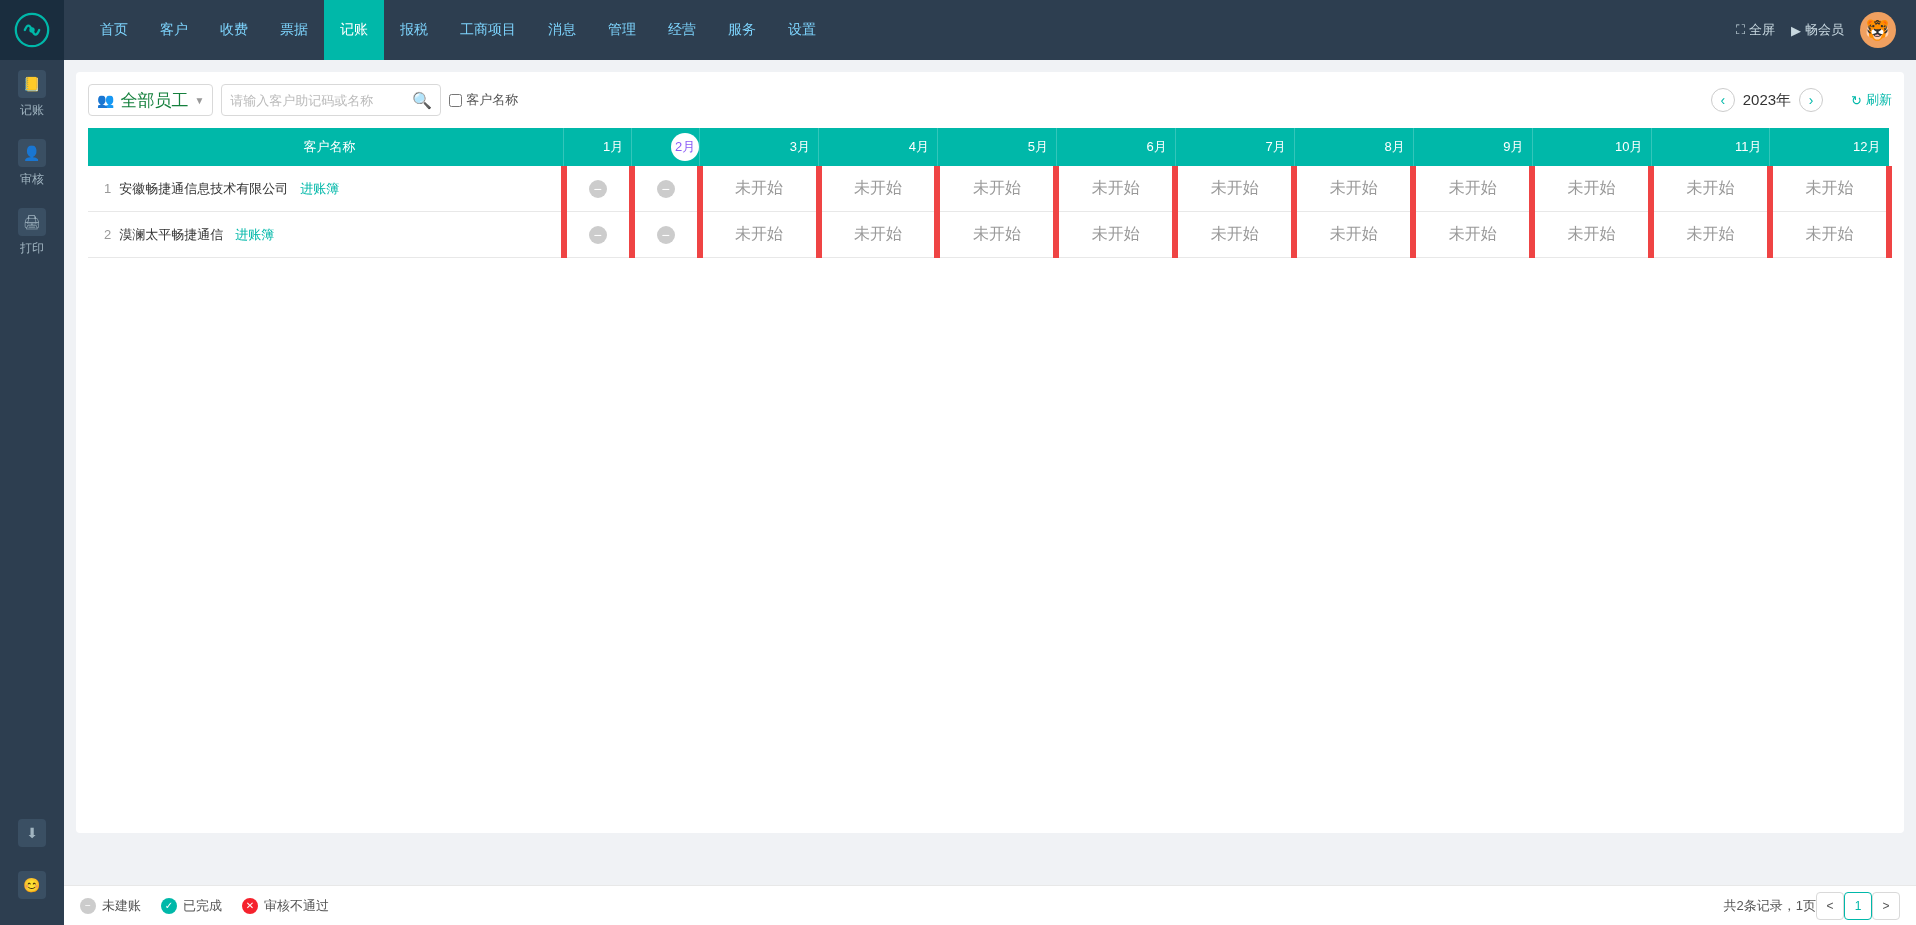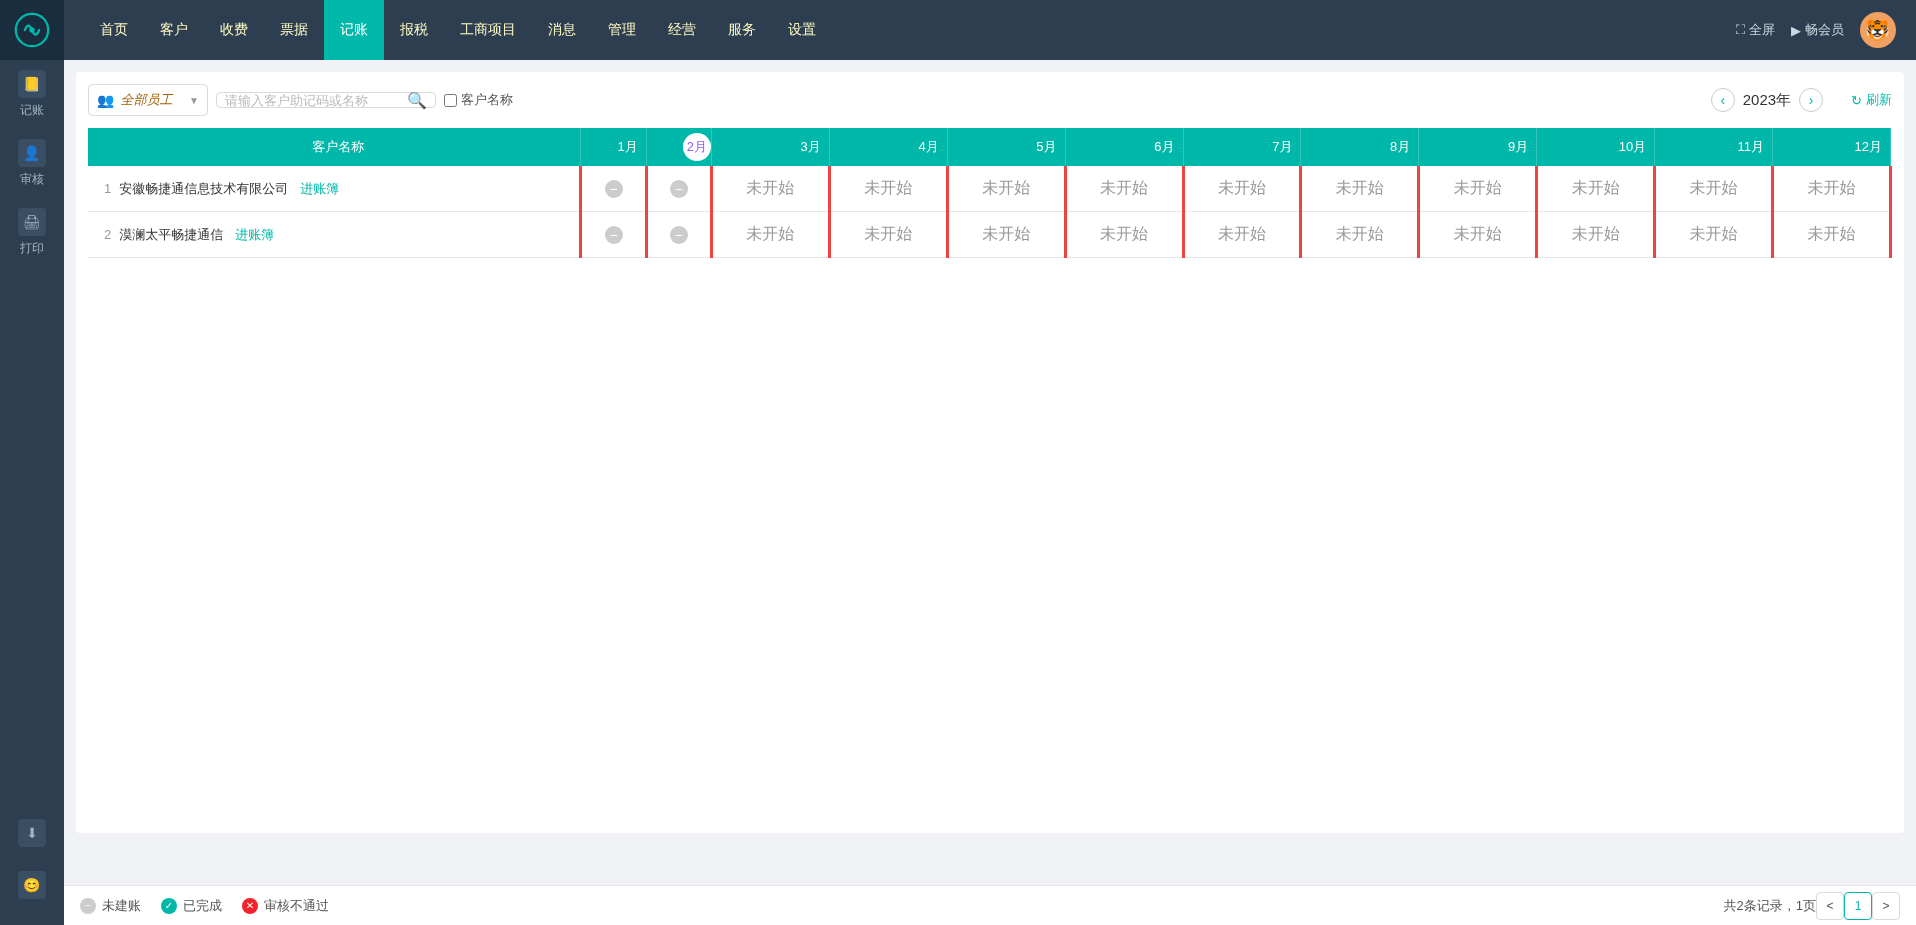--- a/index.html
+++ b/index.html
@@ -70,21 +70,21 @@
     .topnav {
       height: 60px;
       background: #2d3e50;
       display: flex;
       align-items: center;
       padding: 0 20px;
       gap: 0;
       flex-shrink: 0;
     }
     .topnav-item {
-      color: #fef9c3;
+      color: #7dd3fc;
       padding: 0 16px;
       height: 60px;
       display: flex;
       align-items: center;
       cursor: pointer;
       font-size: 14px;
       white-space: nowrap;
     }
     .topnav-item.active {
       background: #00b8a9;
@@ -148,29 +148,29 @@
       height: 32px;
       padding: 0 8px;
       gap: 6px;
       cursor: pointer;
       min-width: 120px;
     }
     .filter-select .sel-icon {
       color: #e6a817;
       font-size: 14px;
     }
-    .filter-select .sel-text { color: #a16207; font-size: 13px; font-style: italic; }
+    .filter-select .sel-text { color: #15803d; font-size: 17px; }
     .filter-select .sel-arrow { color: #999; font-size: 10px; margin-left: auto; }
     .search-input-wrap {
       display: flex;
       align-items: center;
       border: 1px solid #d9d9d9;
       border-radius: 4px;
       background: #fff;
-      height: 16px;
+      height: 32px;
       padding: 0 8px;
       gap: 6px;
       width: 220px;
     }
     .search-input-wrap input {
       border: none;
       outline: none;
       font-size: 13px;
       color: #333;
       width: 100%;
@@ -257,21 +257,21 @@
       color: #8b5cf6;
       font-weight: normal;
     }
     .data-table tbody tr {
       border-bottom: 1px solid #e8e8e8;
     }
     .data-table tbody td {
       padding: 12px 8px;
       text-align: center;
       color: #555;
-      border-right: 3px solid #ef4444;
+      border-right: 6px solid #ef4444;
     }
     .data-table tbody td:first-child {
       text-align: left;
       padding-left: 16px;
     }
     .row-num { color: #999; margin-right: 8px; }
     .company-name { color: #333; }
     .link-btn {
       color: #00b8a9;
       cursor: pointer;

